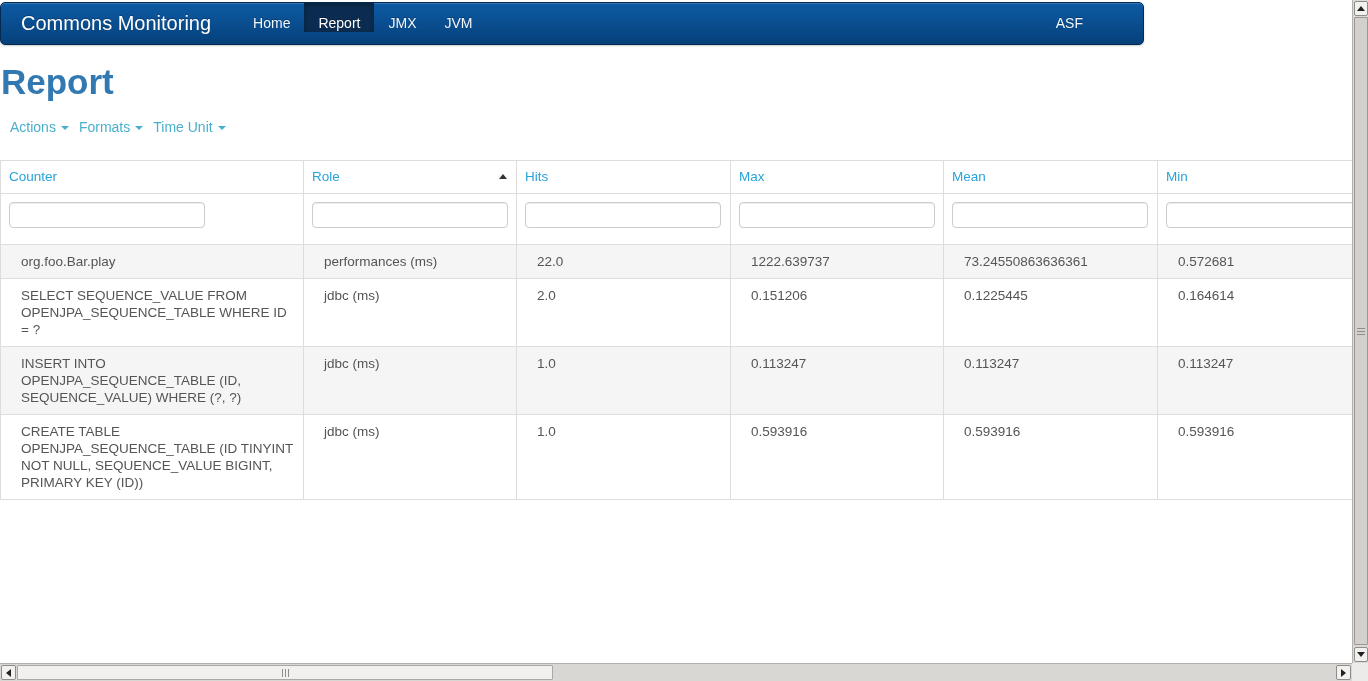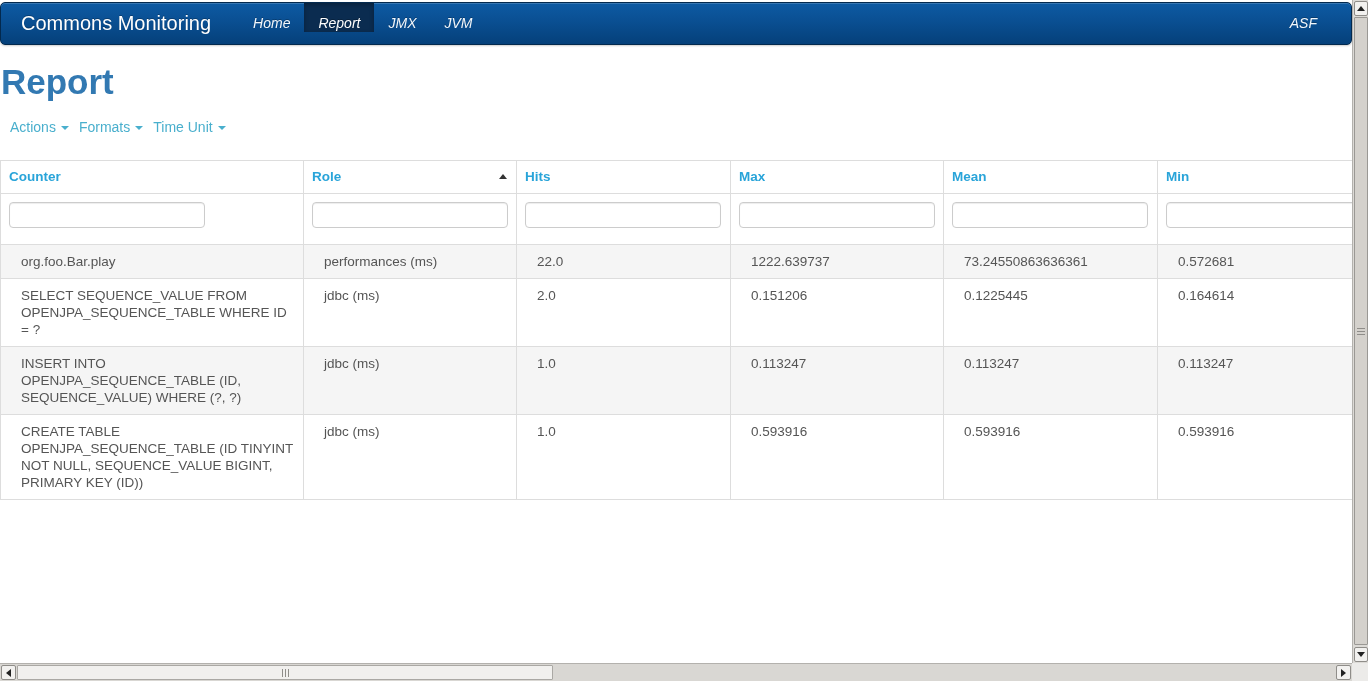--- a/index.html
+++ b/index.html
@@ -5,56 +5,56 @@
   * { box-sizing: border-box; }
   html,body { margin:0; padding:0; }
   body {
     width:1368px; height:681px; overflow:hidden; position:relative;
     background:#fff; font-family:"Liberation Sans", sans-serif; color:#555;
   }
   .viewport { position:absolute; left:0; top:0; width:1352px; height:663px; overflow:hidden; background:#fff; }
 
   
   .navbar {
-    margin:2px 0 0 0; height:43px; width:1352px;
+    margin:2px 0 0 0; height:43px; width:1144px;
     background:linear-gradient(to bottom,#0d5aa3 0%,#0a4f92 45%,#05407a 100%);
     border:1px solid #03294e; border-radius:5px;
     box-shadow:inset 0 1px 0 rgba(255,255,255,.18), 0 1px 2px rgba(0,0,0,.2);
     display:flex; align-items:stretch;
   }
   .brand {
     color:#fff; font-size:20px; line-height:41px; padding:0 20px; text-decoration:none;
     text-shadow:0 -1px 0 rgba(0,0,0,.25); white-space:nowrap;
   }
-  .nav { display:flex; list-style:none; margin:0 0 12px 8px; padding:0;font-style:italic; }
+  .nav { display:flex; list-style:none; margin:0 0 12px 8px; padding:0; }
   .nav-item {
     color:#f2f7fc; font-size:14px; line-height:41px; padding:0 14px; cursor:pointer;
     text-shadow:0 -1px 0 rgba(0,0,0,.25); white-space:nowrap;
   }
   .nav-item.active { background:#0b2c50; color:#fff; box-shadow:inset 0 2px 5px rgba(0,0,0,.25); }
-  .nav-right { margin-left:auto; padding-right:20px;justify-content:center; }
+  .nav-right { margin-left:auto; padding-right:46px;justify-content:center; }
 
   
   h1.page-title {
     margin:16px 0 0 1px; font-size:35px; line-height:42px; font-weight:bold; color:#3279b2;
   }
   .toolbar { margin:15px 0 0 10px; height:19px; display:flex; gap:10px; }
   .dd-toggle { color:#49afcd; font-size:14px; line-height:19px; cursor:pointer; white-space:nowrap; }
   .caret {
     display:inline-block; width:0; height:0; margin-left:5px; vertical-align:middle;
     border-left:4px solid transparent; border-right:4px solid transparent; border-top:4px solid #49afcd;
   }
 
   
   table.report { border-collapse:collapse; table-layout:fixed; width:1368px; margin-top:23px; }
   col.c-counter{ width:303px; } col.c-role{ width:213px; } col.c-hits{ width:214px; }
   col.c-max{ width:213px; } col.c-mean{ width:214px; } col.c-min{ width:211px; }
   th, td { border:1px solid #ddd; padding:8px; text-align:left; vertical-align:top; }
   th {
-    color:#29a4d9; font-size:13.5px; font-weight:bold; line-height:16px;
+    color:#29a4d9; font-size:13.5px; font-weight:normal; line-height:16px;
     position:relative; cursor:pointer; white-space:nowrap;
   }
   .sort-asc {
     position:absolute; right:9px; top:13px; width:0; height:0;
     border-left:4px solid transparent; border-right:4px solid transparent; border-bottom:5px solid #333;
   }
   td { font-size:13.5px; line-height:17px; color:#555; overflow-wrap:break-word; word-wrap:break-word;padding-left:20px; }
   tbody tr:nth-child(odd) td { background:#f5f5f5; }
   tr.filter-row td { padding:8px; background:#fff; }
   .filter-input {

